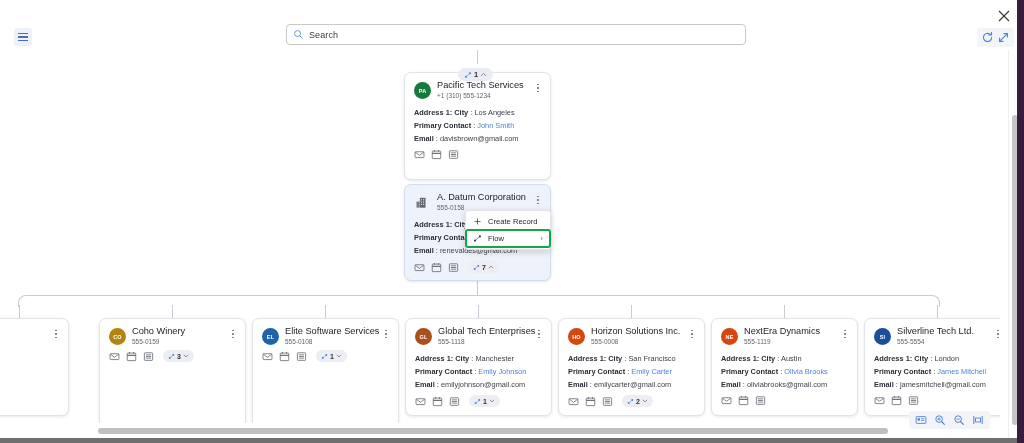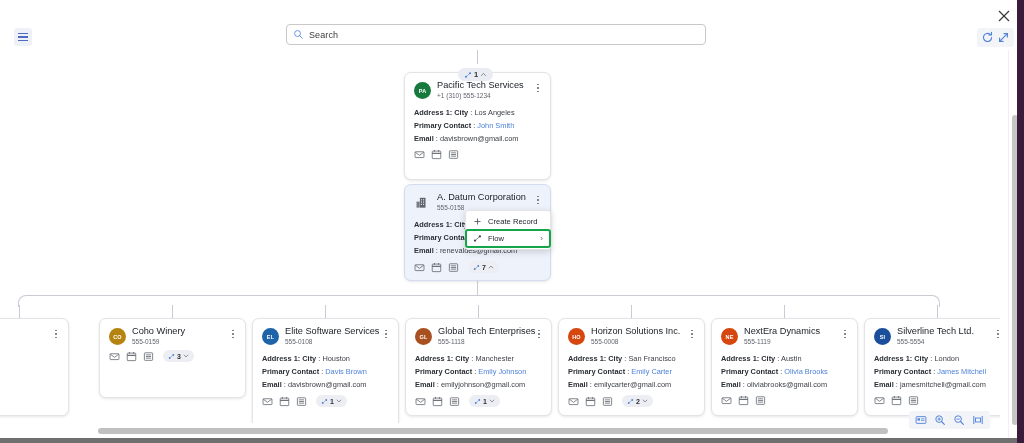--- a/index.html
+++ b/index.html
@@ -14,21 +14,21 @@
   
   .topbar { position:absolute; left:0; top:0; width:1024px; height:60px; background:#fff; }
   .hamburger {
     position:absolute; left:14px; top:28px; width:18px; height:18px;
     border-radius:3px; background:#eef1f7; display:flex; flex-direction:column;
     align-items:center; justify-content:center; gap:2px; cursor:pointer;
   }
   .hamburger i { display:block; width:10px; height:1.5px; background:#4f6bbf; }
 
   .searchbox {
-    position:absolute; left:286px; top:24px; width:420px; height:21px;
+    position:absolute; left:286px; top:24px; width:460px; height:21px;
     border:1px solid #c8c8c8; border-radius:4px; background:#fff;
     display:flex; align-items:center; padding:0 6px; cursor:text;
   }
   .searchbox .mag { width:11px; height:11px; margin-right:5px; flex:0 0 auto; }
   .searchbox .ph { font-size:9px; color:#3d3d3d; letter-spacing:.1px; }
 
   .closebtn { position:absolute; right:12px; top:8px; width:16px; height:16px; cursor:pointer; }
   .winctrls {
     position:absolute; right:10px; top:28px; height:19px; background:#f3f4f8;
     border-radius:3px; display:flex; align-items:center; gap:3px; padding:0 4px;
@@ -338,21 +338,21 @@
         </div>
         <div class="field">
           
         </div>
       </div>
       <div class="actions">
         
       </div>
     </div>
 
-    <div class="card" style="left:99px; top:268px; width:147px; height:80px;">
+    <div class="card" style="left:99px; top:268px; width:147px; height:110px;">
       <div class="card-head">
         <div class="avatar" style="background:#b5830f">
           <span>CO</span>
         </div>
         <div>
           <div class="cname">Coho Winery</div>
           <div class="cphone">555-0159</div>
         </div>
         <div class="kebab">
             <b></b>
@@ -398,37 +398,20 @@
         </div>
         <div>
           <div class="cname">Elite Software Services</div>
           <div class="cphone">555-0108</div>
         </div>
         <div class="kebab">
             <b></b>
             <b></b>
             <b></b>
           </div>
-      </div>
-      <div style="margin-top:6px">
-        <div class="field">
-          <span class="lbl">Address 1: City</span>
-          <span>:</span>
-          <span class="val">Houston</span>
-        </div>
-        <div class="field">
-          <span class="lbl">Primary Contact</span>
-          <span>:</span>
-          <span class="link">Davis Brown</span>
-        </div>
-        <div class="field">
-          <span class="lbl">Email</span>
-          <span>:</span>
-          <span class="val">davisbrown@gmail.com</span>
-        </div>
       </div>
       <div class="actions">
         <svg width="11" height="11" viewBox="0 0 16 16">
             <rect x="1.5" y="4" width="13" height="8.5" rx="1" fill="none" stroke="#5a5f68" stroke-width="1.1"></rect>
             <path d="M1.8 4.6 L8 9.2 L14.2 4.6" fill="none" stroke="#5a5f68" stroke-width="1.1"></path>
           </svg>
         <svg width="11" height="11" viewBox="0 0 16 16">
             <rect x="1.8" y="3" width="12.4" height="11" rx="1" fill="none" stroke="#5a5f68" stroke-width="1.1"></rect>
             <line x1="1.8" y1="6.3" x2="14.2" y2="6.3" stroke="#5a5f68" stroke-width="1.6"></line>
             <line x1="5" y1="1.6" x2="5" y2="4" stroke="#5a5f68" stroke-width="1.2"></line>

